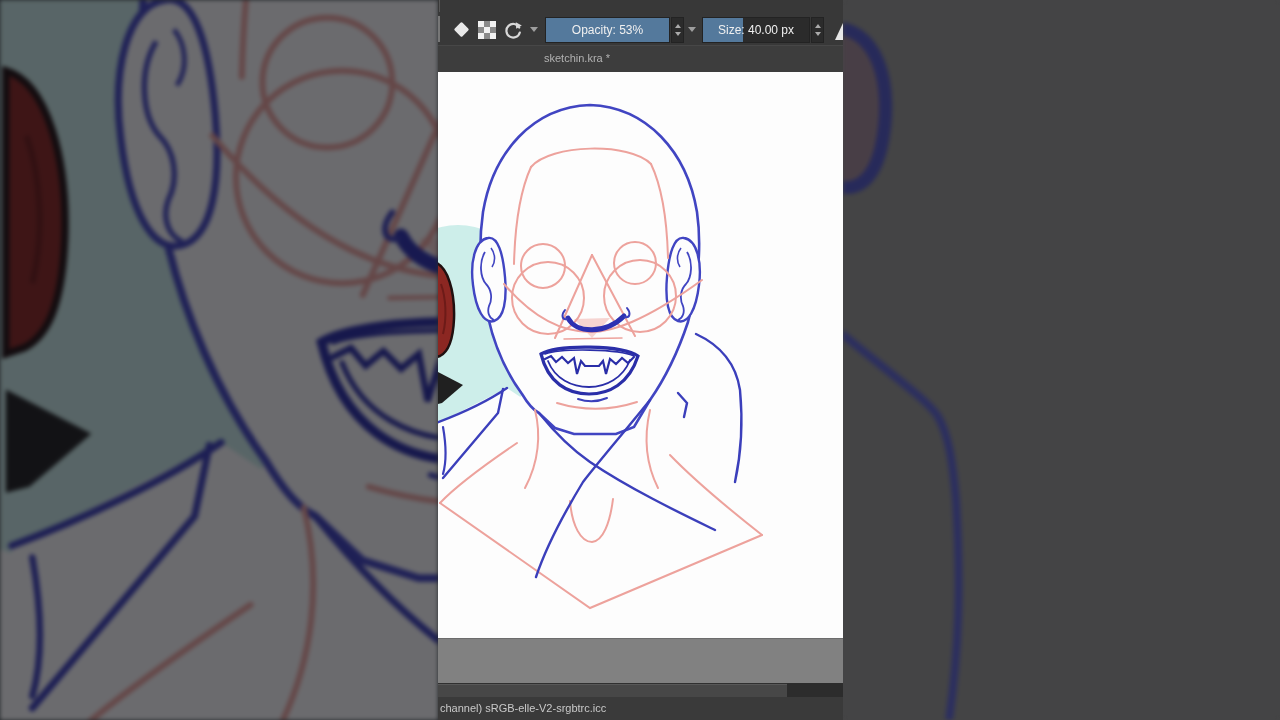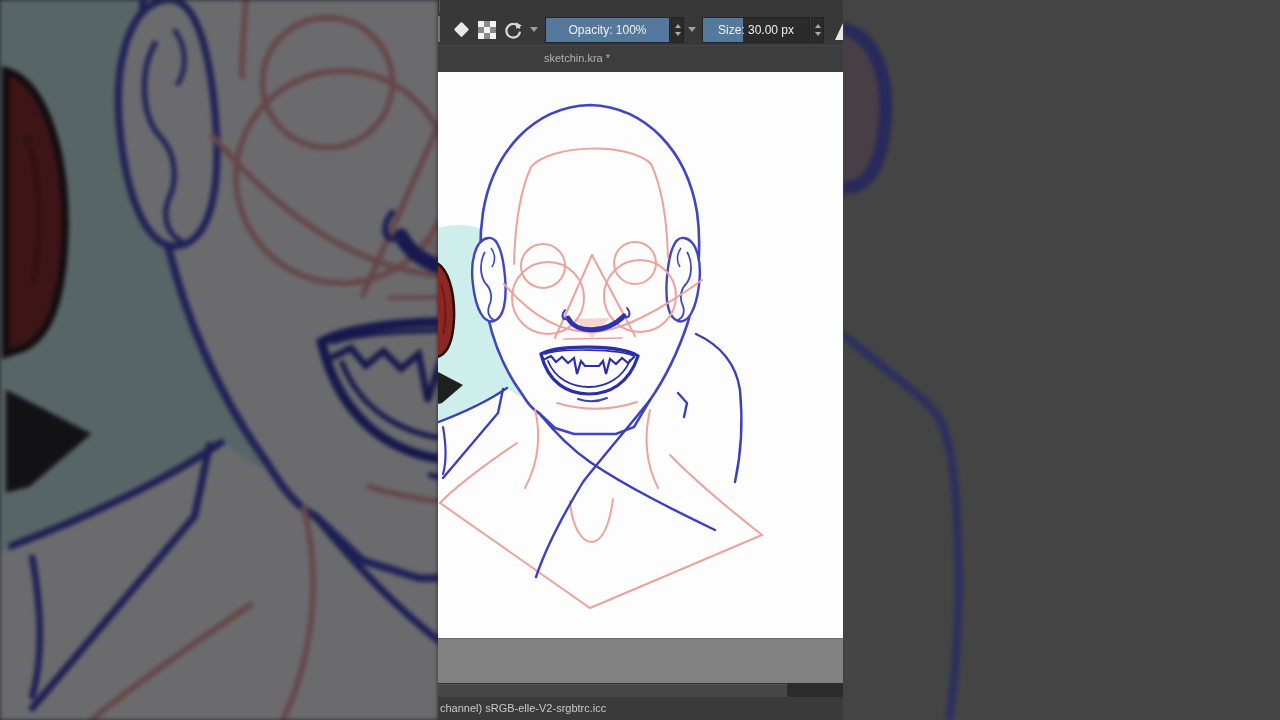--- a/index.html
+++ b/index.html
@@ -162,31 +162,31 @@
         <svg width="20" height="20" viewBox="0 0 20 20">
           <path d="M 16.2,7.5 A 6.8,6.8 0 1 0 16.8,12.5" fill="none" stroke="#d8d8d8" stroke-width="2.2" stroke-linecap="round"></path>
           <polygon points="12.8,2.2 18.8,5.4 13.2,8.8" fill="#d8d8d8"></polygon>
         </svg>
       </div>
 
       <div class="caret" style="left:92px;top:27px"></div>
 
       <div class="slider" style="left:107px;width:125px">
         <div class="fill" style="width: 100%;"></div>
-        <div class="lbl">Opacity: 100%</div>
+        <div class="lbl">Opacity: 53%</div>
       </div>
       <div class="spin" style="left:233px">
         <div class="up"></div>
         <div class="dn"></div>
       </div>
       <div class="caret" style="left:250px;top:27px"></div>
 
       <div class="slider" style="left:264px;width:108px">
         <div class="fill" style="width: 38%;"></div>
-        <div class="lbl">Size: 30.00 px</div>
+        <div class="lbl">Size: 40.00 px</div>
       </div>
       <div class="spin" style="left:373px">
         <div class="up"></div>
         <div class="dn"></div>
       </div>
 
       <div class="wedge"></div>
     </div>
 
     <div class="tabbar">

